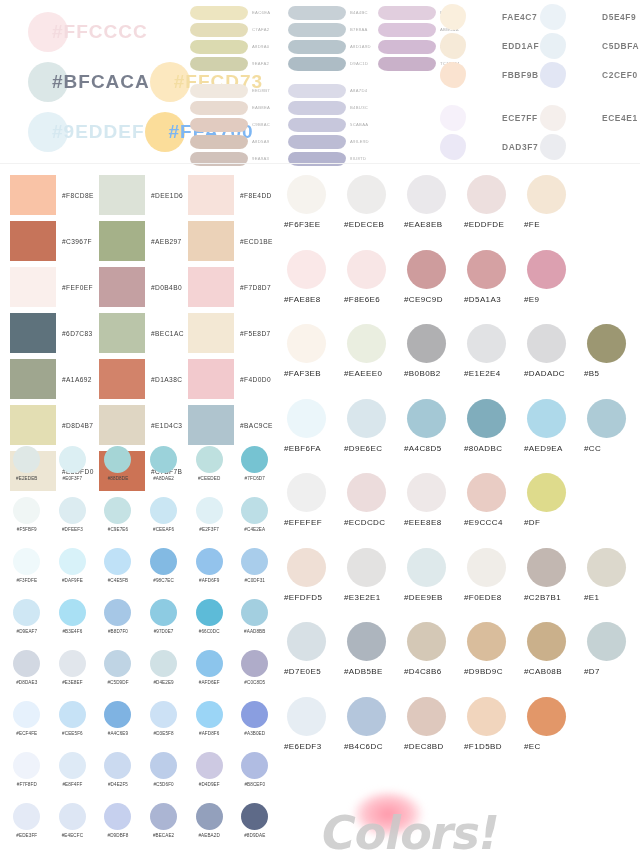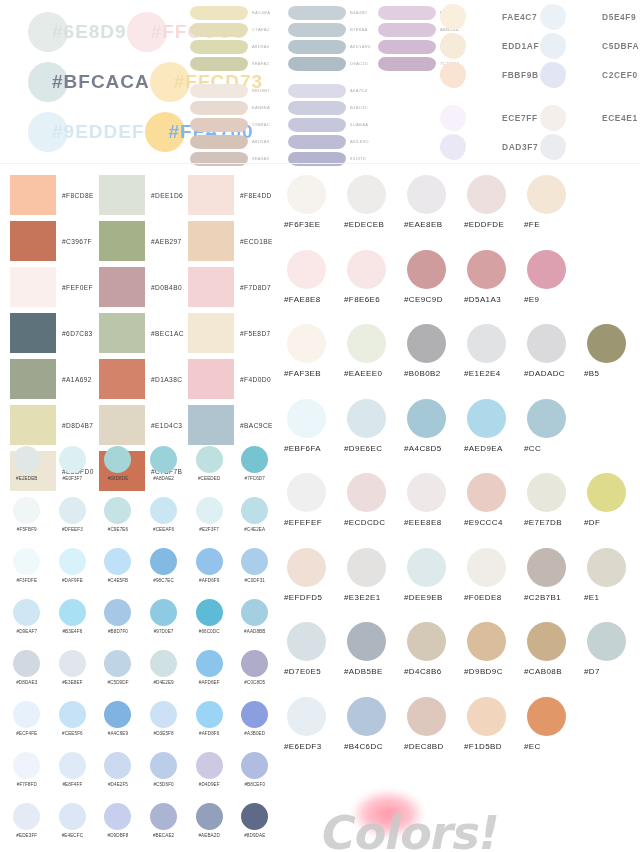--- a/index.html
+++ b/index.html
@@ -95,24 +95,20 @@
 </head>
 <body>
 
 <div class="page">
 
   <div class="header">
 
     <div class="hdr-left">
         <div class="hdr-row">
           <div style="display: flex; align-items: center; width: 150px;">
-            <div class="hdr-dot" style="background: rgb(206, 220, 214);"></div>
-            <div class="hdr-code" style="color: rgb(206, 220, 214); filter: saturate(1.6) brightness(0.92);">#6E8D9</div>
-          </div>
-          <div style="display: flex; align-items: center; width: 150px;">
             <div class="hdr-dot" style="background: rgb(247, 212, 216);"></div>
             <div class="hdr-code" style="color: rgb(247, 212, 216); filter: saturate(1.6) brightness(0.92);">#FFCCCC</div>
           </div>
         </div>
         <div class="hdr-row">
           <div style="display: flex; align-items: center; width: 150px;">
             <div class="hdr-dot" style="background: rgb(191, 212, 212);"></div>
             <div class="hdr-code" style="color: #0f172a; filter: saturate(1.6) brightness(0.92);">#BFCACA</div>
           </div>
           <div style="display: flex; align-items: center; width: 150px;">
@@ -671,20 +667,24 @@
         </div>
         <div class="big-cell">
           <div class="big-dot" style="background: rgb(217, 230, 236);"></div>
           <div class="big-lbl">#D9E6EC</div>
         </div>
         <div class="big-cell">
           <div class="big-dot" style="background: rgb(164, 200, 213);"></div>
           <div class="big-lbl">#A4C8D5</div>
         </div>
         <div class="big-cell">
+          <div class="big-dot" style="background: rgb(128, 173, 188);"></div>
+          <div class="big-lbl">#80ADBC</div>
+        </div>
+        <div class="big-cell">
           <div class="big-dot" style="background: rgb(174, 217, 234);"></div>
           <div class="big-lbl">#AED9EA</div>
         </div>
         <div class="big-cell">
           <div class="big-dot" style="background: rgb(173, 203, 214);"></div>
           <div class="big-lbl">#CC</div>
         </div>
       </div>
       <div class="big-row">
         <div class="big-cell">
@@ -697,24 +697,20 @@
         </div>
         <div class="big-cell">
           <div class="big-dot" style="background: rgb(238, 232, 232);"></div>
           <div class="big-lbl">#EEE8E8</div>
         </div>
         <div class="big-cell">
           <div class="big-dot" style="background: rgb(233, 204, 196);"></div>
           <div class="big-lbl">#E9CCC4</div>
         </div>
         <div class="big-cell">
-          <div class="big-dot" style="background: rgb(231, 231, 219);"></div>
-          <div class="big-lbl">#E7E7DB</div>
-        </div>
-        <div class="big-cell">
           <div class="big-dot" style="background: rgb(222, 219, 140);"></div>
           <div class="big-lbl">#DF</div>
         </div>
       </div>
       <div class="big-row">
         <div class="big-cell">
           <div class="big-dot" style="background: rgb(239, 223, 213);"></div>
           <div class="big-lbl">#EFDFD5</div>
         </div>
         <div class="big-cell">

